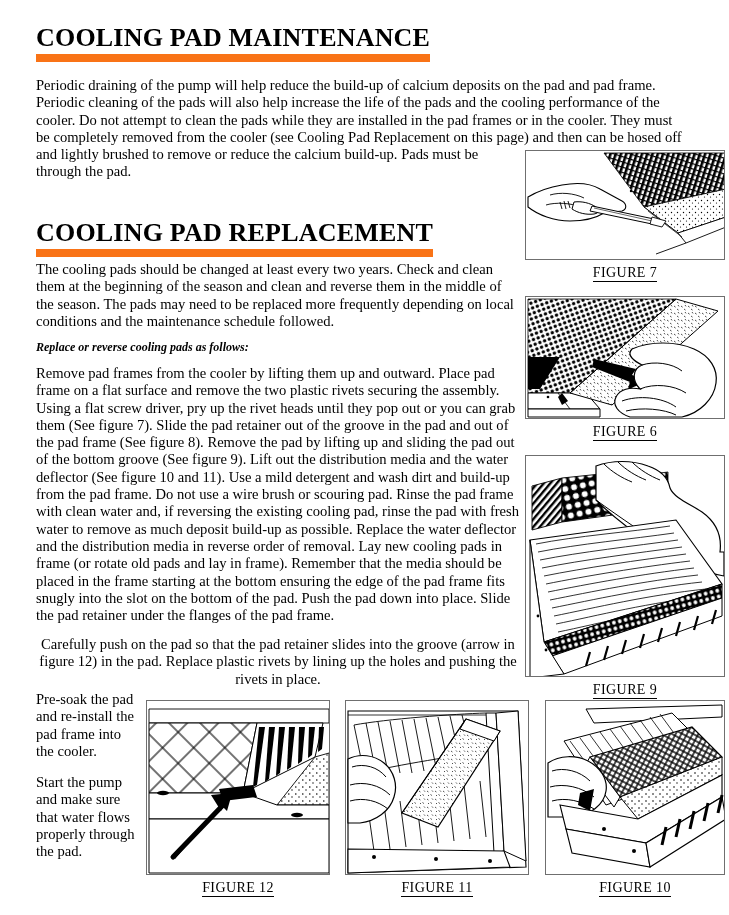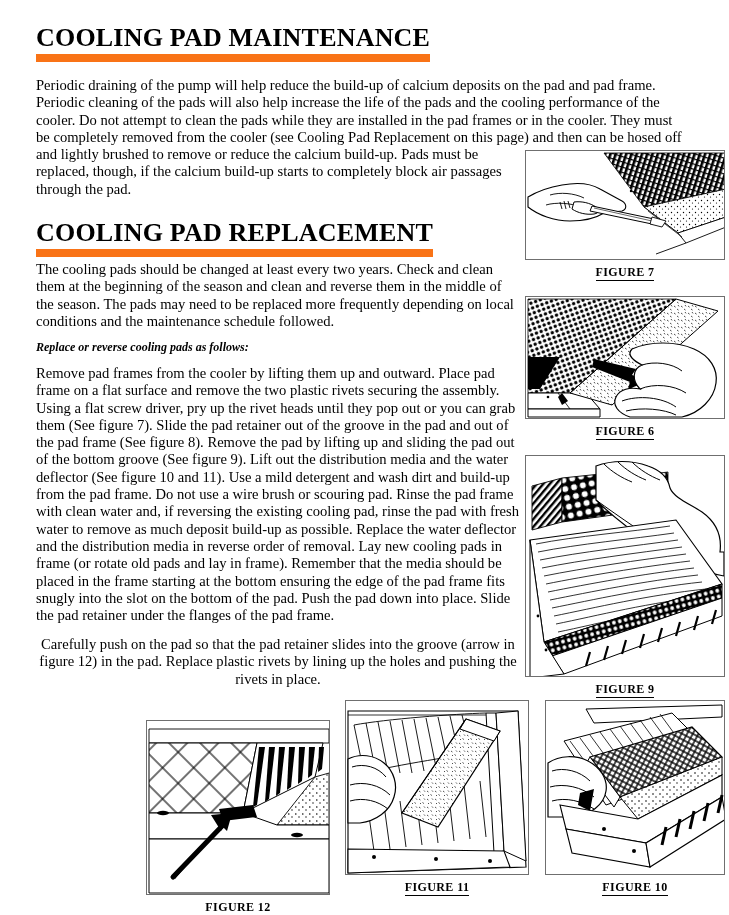--- a/index.html
+++ b/index.html
@@ -80,40 +80,40 @@
   }
   .figure-frame {
     border: 1px solid #6f6f6f;
     background: #ffffff;
     box-sizing: border-box;
     overflow: hidden;
     position: relative;
   }
   .figure-caption {
     text-align: center;
-    font-weight: bold;
-    font-size: 12px;
+    font-weight: normal;
+    font-size: 14px;
     letter-spacing: 0.4px;
     margin-top: 5px;
   }
   .figure-caption span {
     border-bottom: 1.5px solid #000;
     padding-bottom: 1px;
   }
 
   #figure-7  { left: 525px; top: 150px; width: 200px; }
   #figure-7 .figure-frame { width: 200px; height: 110px; }
 
   #figure-8  { left: 525px; top: 296px; width: 200px; }
   #figure-8 .figure-frame { width: 200px; height: 123px; }
 
   #figure-9  { left: 525px; top: 455px; width: 200px; }
   #figure-9 .figure-frame { width: 200px; height: 222px; }
 
-  #figure-12 { left: 146px; top: 700px; width: 184px; margin-top: 20px; }
+  #figure-12 { left: 146px; top: 700px; width: 184px; }
   #figure-12 .figure-frame { width: 184px; height: 175px; }
 
   #figure-11 { left: 345px; top: 700px; width: 184px; }
   #figure-11 .figure-frame { width: 184px; height: 175px; }
 
   #figure-10 { left: 545px; top: 700px; width: 180px; }
   #figure-10 .figure-frame { width: 180px; height: 175px; }
 
   svg { display: block; }
 </style>
@@ -123,34 +123,37 @@
 <div class="page">
 
   <div class="section-heading" id="heading-maintenance">COOLING PAD MAINTENANCE</div>
 
   <div class="body-text" id="para-maintenance">
     <span class="line">Periodic draining of the pump will help reduce the build-up of calcium deposits on the pad and pad frame.</span>
     <span class="line">Periodic cleaning of the pads will also help increase the life of the pads and the cooling performance of the</span>
     <span class="line">cooler. Do not attempt to clean the pads while they are installed in the pad frames or in the cooler. They must</span>
     <span class="line">be completely removed from the cooler (see Cooling Pad Replacement on this page) and then can be hosed off</span>
     <span class="line">and lightly brushed to remove or reduce the calcium build-up. Pads must be</span>
-    <span class="line">replaced, though, if the calcium build-up starts to completely block air passages</span>
     <span class="line">through the pad.</span>
   </div>
 
   <div class="section-heading" id="heading-replacement">COOLING PAD REPLACEMENT</div>
 
   <div class="body-text" id="para-replacement">The cooling pads should be changed at least every two years. Check and clean them at the beginning of the season and clean and reverse them in the middle of the season. The pads may need to be replaced more frequently depending on local conditions and the maintenance schedule followed.</div>
 
   <div class="sub-heading" id="subheading-replace">Replace or reverse cooling pads as follows:</div>
 
   <div class="body-text" id="para-remove">Remove pad frames from the cooler by lifting them up and outward. Place pad frame on a flat surface and remove the two plastic rivets securing the assembly. Using a flat screw driver, pry up the rivet heads until they pop out or you can grab them (See figure 7). Slide the pad retainer out of the groove in the pad and out of the pad frame (See figure 8). Remove the pad by lifting up and sliding the pad out of the bottom groove (See figure 9). Lift out the distribution media and the water deflector (See figure 10 and 11). Use a mild detergent and wash dirt and build-up from the pad frame. Do not use a wire brush or scouring pad. Rinse the pad frame with clean water and, if reversing the existing cooling pad, rinse the pad with fresh water to remove as much deposit build-up as possible. Replace the water deflector and the distribution media in reverse order of removal. Lay new cooling pads in frame (or rotate old pads and lay in frame). Remember that the media should be placed in the frame starting at the bottom ensuring the edge of the pad frame fits snugly into the slot on the bottom of the pad. Push the pad down into place. Slide the pad retainer under the flanges of the pad frame.</div>
 
   <div class="body-text" id="para-carefully">Carefully push on the pad so that the pad retainer slides into the groove (arrow in figure 12) in the pad. Replace plastic rivets by lining up the holes and pushing the rivets in place.</div>
 
+  <div class="body-text" id="para-presoak">
+    <p>Pre-soak the pad and re-install the pad frame into the cooler.</p>
+    <p>Start the pump and make sure that water flows properly through the pad.</p>
+  </div>
 
   <div class="figure" id="figure-7">
     <div class="figure-frame">
       <svg viewBox="0 0 200 110" width="200" height="110" aria-hidden="true">
         <defs>
           <pattern id="p7dots" width="6" height="6" patternUnits="userSpaceOnUse">
             <rect width="6" height="6" fill="#fff"></rect>
             <circle cx="1.5" cy="1.5" r="0.7" fill="#000"></circle>
             <circle cx="4.5" cy="4" r="0.6" fill="#000"></circle>
           </pattern>

